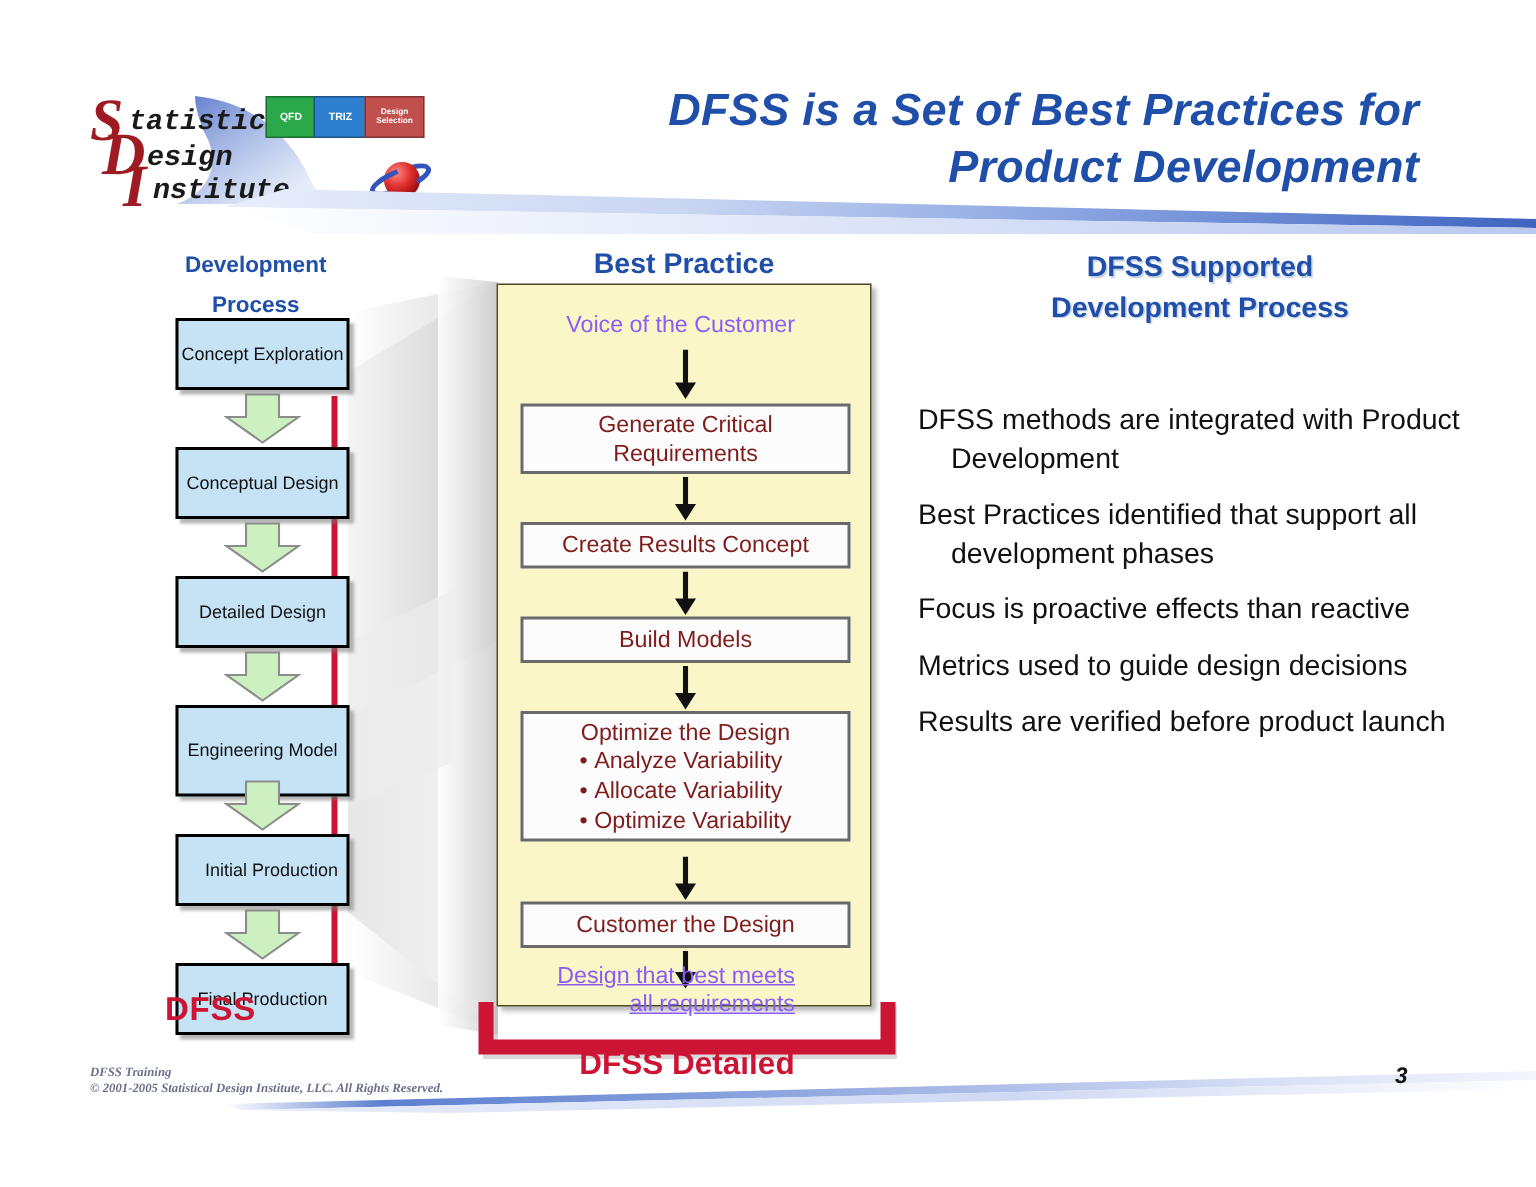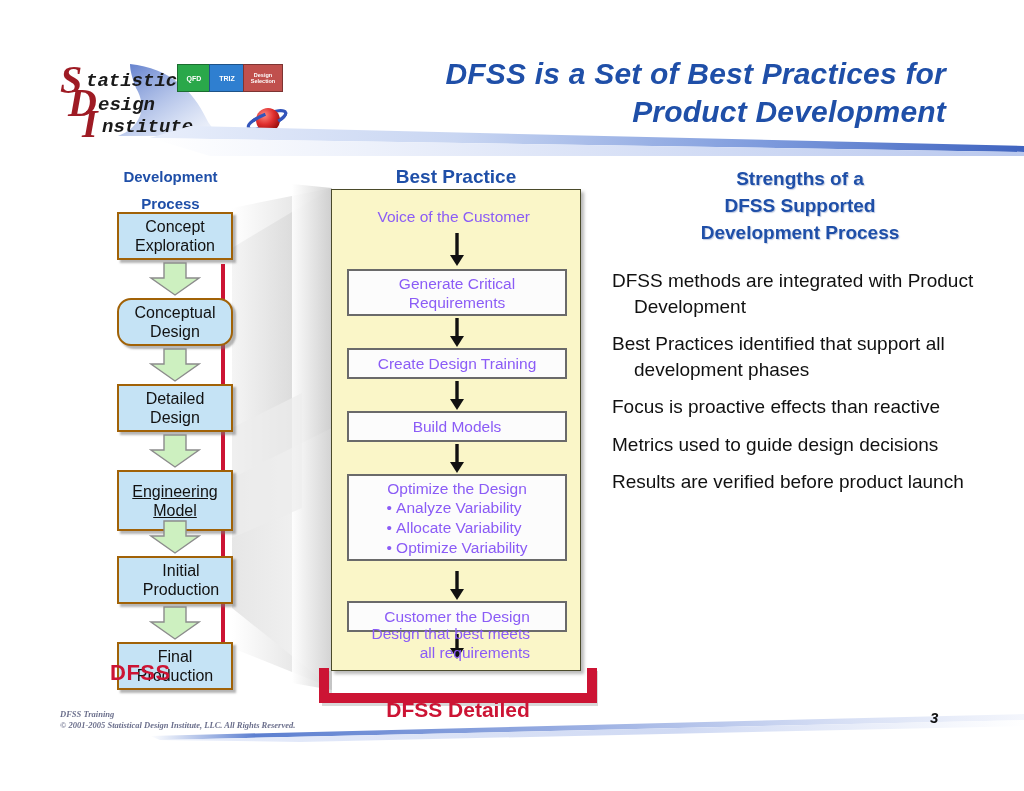--- a/index.html
+++ b/index.html
@@ -27,35 +27,35 @@
   .col-head{position:absolute;font-weight:bold;color:#1f4fa8;text-align:center;line-height:27px;}
   #head-dev{left:78px;top:163px;width:185px;font-size:15px;}
   #head-bp{left:330px;top:163px;width:252px;font-size:19px;}
   #head-str{left:600px;top:165px;width:400px;font-size:19px;line-height:27px;text-shadow:1px 1px 1px rgba(140,160,200,.55);}
 
   
   #fan{position:absolute;left:232px;top:178px;width:120px;height:520px;}
 
   
   #dev-flow{position:absolute;left:113px;top:212px;width:130px;height:480px;}
-  .devbox{position:absolute;left:4px;width:116px;background:#c5e3f5;border:2px solid #a16207;
+  .devbox{position:absolute;left:4px;width:116px;background:#c5e3f5;border:2px solid #000000;
           box-shadow:3px 3px 2px rgba(120,120,120,.55);
           display:flex;align-items:center;justify-content:center;text-align:center;
-          font-size:16px;color:#111;line-height:19px;box-sizing:border-box;}
+          font-size:12px;color:#111;line-height:19px;box-sizing:border-box;}
   .garrow{position:absolute;left:36px;width:52px;height:34px;}
   #redline{position:absolute;left:0;top:0;width:130px;height:480px;pointer-events:none;}
   #dfss-left{position:absolute;left:110px;top:660px;font-size:22px;font-weight:bold;color:#cc1434;letter-spacing:.5px;}
 
   
   #bp-panel{position:absolute;left:331px;top:189px;width:250px;height:482px;background:#faf6c8;
             border:1px solid #4a4a2a;box-shadow:3px 3px 3px rgba(120,120,120,.5);box-sizing:border-box;}
   .bp-text{position:absolute;left:0;width:198px;text-align:right;font-size:15.5px;color:#8b5cf6;line-height:19px;}
   .bpbox{position:absolute;left:15px;width:220px;background:#fcfcfc;border:2px solid #6a6a6a;
          box-sizing:border-box;display:flex;flex-direction:column;align-items:center;justify-content:center;
-         font-size:15.5px;color:#8b5cf6;line-height:19px;text-align:center;}
+         font-size:15.5px;color:#7f1d1d;line-height:19px;text-align:center;}
   .bpbox .blist{text-align:left;margin:0;padding:0;list-style:none;}
   .bpbox .blist li{font-size:15.5px;line-height:20px;}
   .barrow{position:absolute;left:116px;width:18px;}
   #bracket{position:absolute;left:318px;top:668px;width:280px;height:38px;}
   #dfss-proc{position:absolute;left:318px;top:698px;width:280px;text-align:center;
              font-size:21px;font-weight:bold;color:#cc1434;}
 
   
   #bullets{position:absolute;left:612px;top:268px;width:390px;}
   .bullet{font-size:19px;color:#111;line-height:25.5px;margin-bottom:12px;padding-left:22px;text-indent:-22px;}
@@ -136,21 +136,20 @@
   </svg>
 
   <div class="col-head" id="head-dev">
     <div>Development</div>
     <div>Process</div>
   </div>
 
   <div class="col-head" id="head-bp">Best Practice</div>
 
   <div class="col-head" id="head-str">
-    <div>Strengths of a</div>
     <div>DFSS Supported</div>
     <div>Development Process</div>
   </div>
 
   <svg id="fan" viewBox="0 0 120 520" preserveAspectRatio="none">
     <defs>
       <linearGradient id="f1" x1="0" y1="0" x2="1" y2="0">
         <stop offset="0%" stop-color="#ffffff"></stop>
           <stop offset="100%" stop-color="#d9d9d9"></stop>
       </linearGradient>
@@ -184,41 +183,41 @@
     <div class="devbox" style="top:0px;height:48px;">
       <span>
         <span class="bline">Concept</span>
         <span class="bline">Exploration</span>
       </span>
     </div>
     <svg class="garrow" style="top:50px;" viewBox="0 0 52 34">
       <polygon points="15,1 37,1 37,16 50,16 26,33 2,16 15,16" fill="#cdf0c0" stroke="#8c8c8c" stroke-width="1.4"></polygon>
     </svg>
 
-    <div class="devbox" style="top:86px;height:48px;border-radius:14px;">
+    <div class="devbox" style="top:86px;height:48px;">
       <span>
         <span class="bline">Conceptual</span>
         <span class="bline">Design</span>
       </span>
     </div>
     <svg class="garrow" style="top:136px;" viewBox="0 0 52 34">
       <polygon points="15,1 37,1 37,16 50,16 26,33 2,16 15,16" fill="#cdf0c0" stroke="#8c8c8c" stroke-width="1.4"></polygon>
     </svg>
 
     <div class="devbox" style="top:172px;height:48px;">
       <span>
         <span class="bline">Detailed</span>
         <span class="bline">Design</span>
       </span>
     </div>
     <svg class="garrow" style="top:222px;" viewBox="0 0 52 34">
       <polygon points="15,1 37,1 37,16 50,16 26,33 2,16 15,16" fill="#cdf0c0" stroke="#8c8c8c" stroke-width="1.4"></polygon>
     </svg>
 
-    <div class="devbox" style="top:258px;height:61px;text-decoration:underline;">
+    <div class="devbox" style="top:258px;height:61px;">
       <span>
         <span class="bline">Engineering</span>
         <span class="bline">Model</span>
       </span>
     </div>
     <svg class="garrow" style="top:308px;" viewBox="0 0 52 34">
       <polygon points="15,1 37,1 37,16 50,16 26,33 2,16 15,16" fill="#cdf0c0" stroke="#8c8c8c" stroke-width="1.4"></polygon>
     </svg>
 
     <div class="devbox" style="top:344px;height:48px;padding-left:12px;">
@@ -253,21 +252,21 @@
     <div class="bpbox" style="top:79px;height:47px;">
       <span>Generate Critical Requirements</span>
     </div>
 
     <svg class="barrow" style="top:128px;height:30px;" viewBox="0 0 18 30">
       <line x1="9" y1="0" x2="9" y2="20" stroke="#111" stroke-width="3.4"></line>
       <polygon points="9,29 2,18 16,18" fill="#111"></polygon>
     </svg>
 
     <div class="bpbox" style="top:158px;height:31px;">
-      <span>Create Design Training</span>
+      <span>Create Results Concept</span>
     </div>
 
     <svg class="barrow" style="top:191px;height:30px;" viewBox="0 0 18 30">
       <line x1="9" y1="0" x2="9" y2="20" stroke="#111" stroke-width="3.4"></line>
       <polygon points="9,29 2,18 16,18" fill="#111"></polygon>
     </svg>
 
     <div class="bpbox" style="top:221px;height:31px;">
       <span>Build Models</span>
     </div>
@@ -293,21 +292,21 @@
 
     <div class="bpbox" style="top:411px;height:31px;">
       <span>Customer the Design</span>
     </div>
 
     <svg class="barrow" style="top:444px;height:26px;" viewBox="0 0 18 26">
       <line x1="9" y1="0" x2="9" y2="16" stroke="#111" stroke-width="3.4"></line>
       <polygon points="9,25 2,14 16,14" fill="#111"></polygon>
     </svg>
 
-    <div class="bp-text" style="top:434px;">
+    <div class="bp-text" style="top:451px;text-decoration:underline;">
       <div>Design that best meets</div>
       <div>all requirements</div>
     </div>
   </div>
 
   <svg id="bracket" viewBox="0 0 280 38">
     <path d="M6,0 L6,30 L274,30 L274,0" fill="none" stroke="#b8b8b8" stroke-width="10" transform="translate(3,3)" opacity=".55"></path>
     <path d="M6,0 L6,30 L274,30 L274,0" fill="none" stroke="#cc1434" stroke-width="10" stroke-linecap="square"></path>
   </svg>
   <div id="dfss-proc">DFSS Detailed</div>

